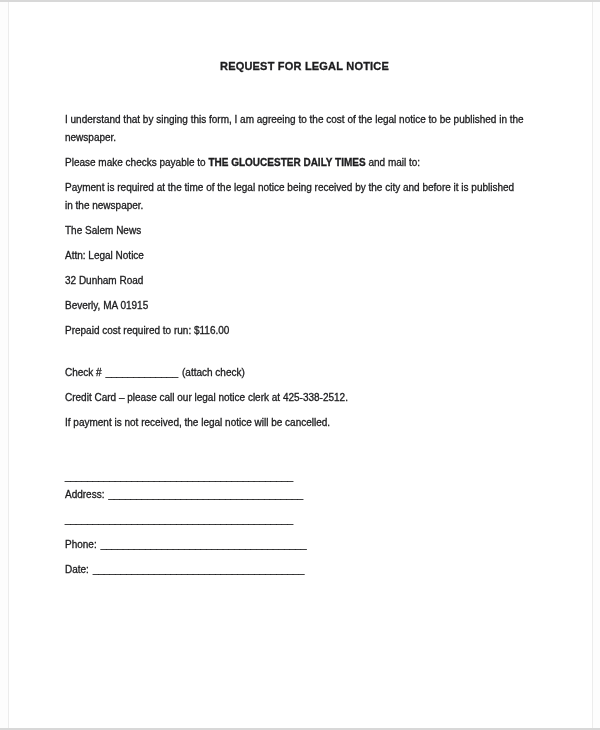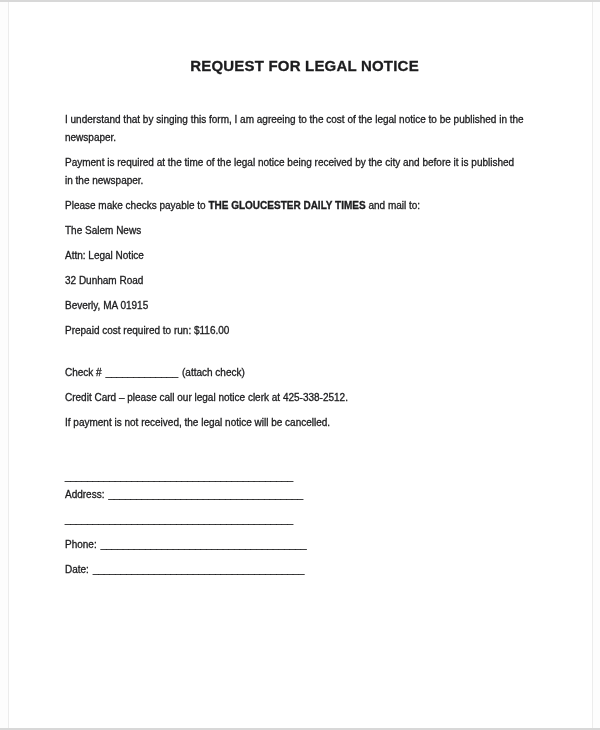--- a/index.html
+++ b/index.html
@@ -30,21 +30,21 @@
     border-left: 1px solid #ececec;
     border-right: 1px solid #ececec;
     box-sizing: border-box;
     padding: 0 48px 0 56px;
     color: #1c1c1e;
     font-size: 10px;
     line-height: 18px;
     -webkit-text-stroke: 0.3px currentColor;
   }
   .doc-title {
-    font-size: 15px;
+    font-size: 11px;
     font-weight: bold;
     letter-spacing: 0.2px;
     text-align: center;
     margin: 55px 0 0 0;
     line-height: 18px;
   }
   p { margin: 0 4px 7px 0; }
   .line { display: block; white-space: nowrap; }
   .mt36 { margin-top: 36px; }
   .mt24 { margin-top: 24px; }
@@ -63,26 +63,26 @@
 
   <div class="page">
 
     <h1 class="doc-title">REQUEST FOR LEGAL NOTICE</h1>
 
     <p class="mt36">
       <span class="line">I understand that by singing this form, I am agreeing to the cost of the legal notice to be published in the</span>
       <span class="line">newspaper.</span>
     </p>
 
+    <p><span>Please make checks payable to </span><span class="bold">THE GLOUCESTER DAILY TIMES</span><span> and mail to:</span></p>
+
     <p>
       <span class="line">Payment is required at the time of the legal notice being received by the city and before it is published</span>
       <span class="line">in the newspaper.</span>
     </p>
-
-    <p><span>Please make checks payable to </span><span class="bold">THE GLOUCESTER DAILY TIMES</span><span> and mail to:</span></p>
 
     <p>The Salem News</p>
     <p>Attn: Legal Notice</p>
     <p>32 Dunham Road</p>
     <p>Beverly, MA 01915</p>
 
     <p>Prepaid cost required to run: $116.00</p>
 
 
     <p class="mt24"><span class="fld-label">Check #</span><span class="blank fld-label">_____________</span><span>(attach check)</span></p>

